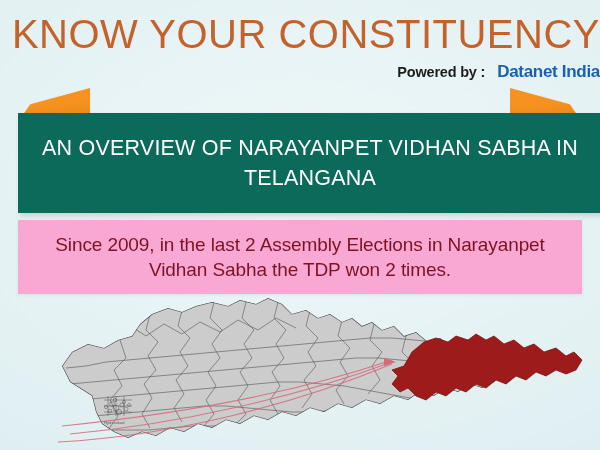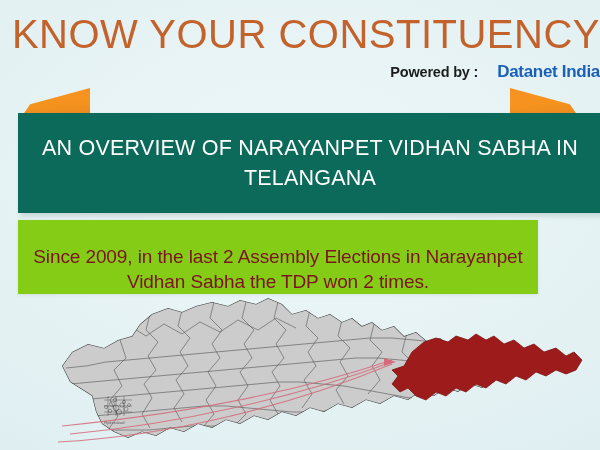--- a/index.html
+++ b/index.html
@@ -49,21 +49,21 @@
     font-size: 14.5px;
     letter-spacing: -0.2px;
     margin-top: 32px;
   }
 
   .brand-name {
     color: #1a5fb8;
     font-weight: 700;
     font-size: 17px;
     letter-spacing: -0.3px;
-    margin-left: 19px;
+    margin-left: 12px;
   }
 
   
   .ribbon-wrap {
     position: absolute;
     left: 0;
     top: 88px;
     width: 600px;
     height: 128px;
     z-index: 4;
@@ -109,25 +109,25 @@
     letter-spacing: 0.2px;
     text-align: center;
     padding: 0 24px;
   }
 
   
   .summary-card {
     position: absolute;
     left: 18px;
     top: 220px;
-    width: 520px;
+    width: 564px;
     height: 74px;
-    background: #84cc16;
+    background: #f9a8d4;
     display: flex;
-    align-items: flex-end;
+    align-items: center;
     justify-content: center;
     box-shadow: 0 1px 3px rgba(60,80,80,0.10);
     z-index: 4;
   }
 
   .summary-text {
     color: #7d1321;
     font-size: 19px;
     line-height: 25px;
     font-weight: 400;

